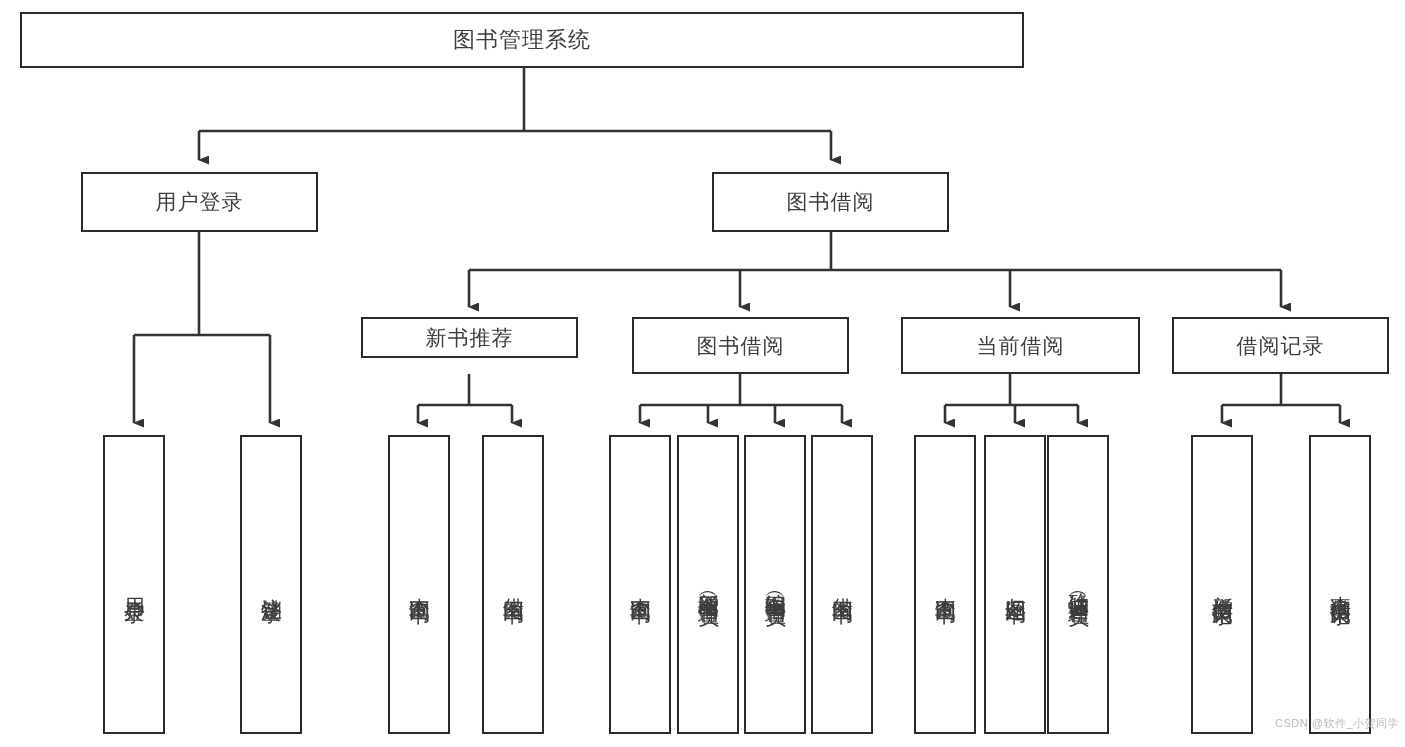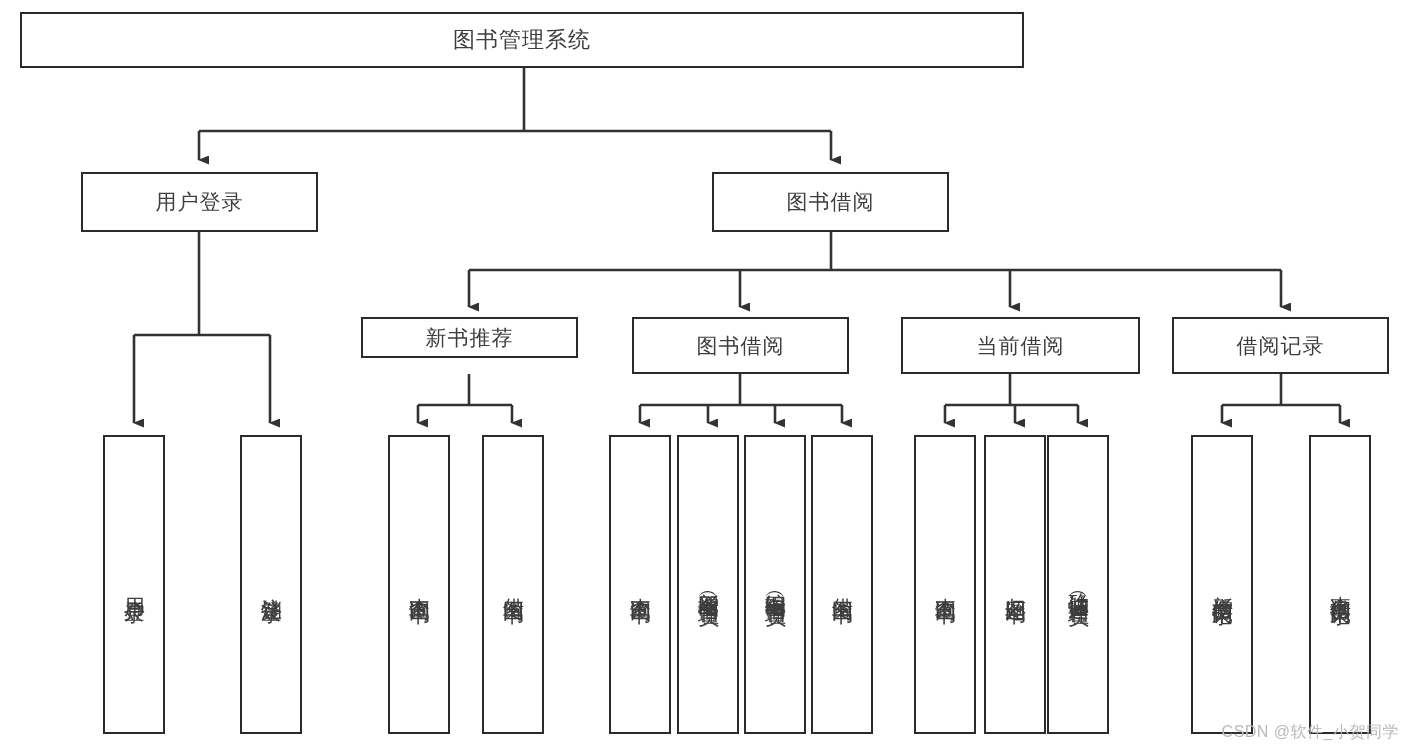--- a/index.html
+++ b/index.html
@@ -9,21 +9,21 @@
   svg#wires{position:absolute;left:0;top:0;width:1405px;height:747px;}
   .node{position:absolute;box-sizing:border-box;background:#ffffff;
         border:2.5px solid #2b2b2b;display:flex;align-items:center;
         justify-content:center;color:#3d3d3d;}
   .node.h{font-size:21px;letter-spacing:1px;}
   .node.v{}
   .node.v .vtext{writing-mode:vertical-rl;text-orientation:upright;
         font-size:21px;line-height:1.28;letter-spacing:2px;white-space:nowrap;
         display:block;}
   .node.root{font-size:22px;}
-  #watermark{position:absolute;right:6px;bottom:4px;font-size:16px;
+  #watermark{position:absolute;right:6px;bottom:16px;font-size:11px;
         color:#b9b9b9;letter-spacing:.5px;white-space:nowrap;}
 </style>
 </head>
 <body>
 
 <div id="stage">
 
   <svg id="wires" viewBox="0 0 1405 747" xmlns="http://www.w3.org/2000/svg">
     <defs>
       <marker id="arrow" markerWidth="9" markerHeight="11" refX="4.5" refY="10" orient="auto" markerUnits="userSpaceOnUse">

